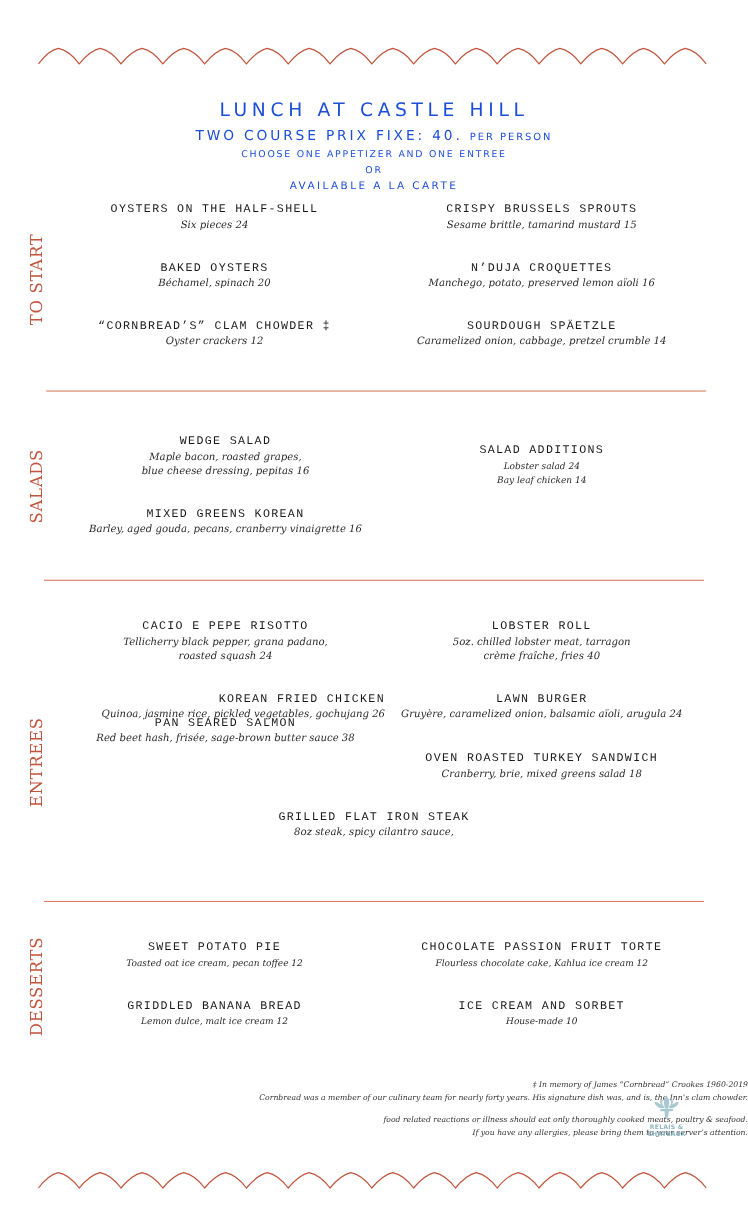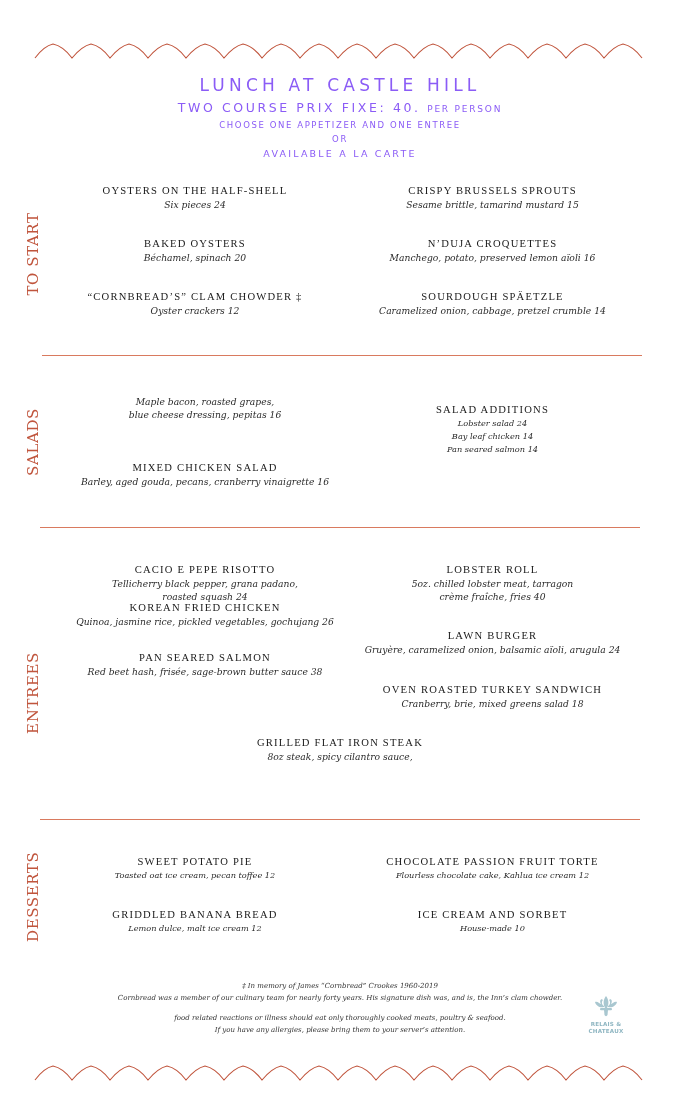--- a/index.html
+++ b/index.html
@@ -3,42 +3,42 @@
 <meta charset="utf-8">
 <style>
   * { box-sizing: border-box; margin: 0; padding: 0; }
   html, body { width: 680px; height: 1120px; background: #ffffff; overflow: hidden; }
   body { position: relative; color: #1f1f1f; }
 
   .border { position: absolute; left: 34px; width: 612px; height: 20px; }
   .border.top { top: 40px; }
   .border.bottom { top: 1062px; }
 
-  .header { position: absolute; top: 72px; left: 0; width: 680px; text-align: center;
-            font-family: "DejaVu Sans", sans-serif; color: #8b5cf6; }
+  .header { position: absolute; top: 87px; left: 0; width: 680px; text-align: center;
+            font-family: "DejaVu Sans", sans-serif; color: #1d4ed8; }
   .title { font-size: 17px; letter-spacing: 4.2px; font-weight: normal; line-height: 26px; }
   .subtitle { font-size: 12.5px; letter-spacing: 2.6px; line-height: 18px; margin-top: 1px; }
   .subtitle .small { font-size: 9px; letter-spacing: 1.8px; }
   .hl { font-size: 8.5px; letter-spacing: 1.6px; line-height: 14px; }
 
   .section-label { position: absolute; font-family: "DejaVu Serif", serif; color: #c0553d;
                    font-size: 15px; letter-spacing: 0.6px; transform: rotate(-90deg);
                    transform-origin: center center; white-space: nowrap; text-align: center;
                    font-weight: normal; }
 
   .rule { position: absolute; height: 1px; background: #d97a5f; }
 
   .item { position: absolute; text-align: center; }
-  .item .name { font-family: Liberation Serif, serif; font-size: 10.6px; letter-spacing: 1.2px;
+  .item .name { font-family: Liberation Mono, monospace; font-size: 10.6px; letter-spacing: 1.2px;
                 color: #1a1a1a; line-height: 14px; white-space: nowrap; }
   .item .desc { font-family: "DejaVu Serif", serif; font-style: italic; font-size: 9.2px;
                 color: #2a2a2a; line-height: 13px; white-space: nowrap; }
   .item .desc.small { font-size: 8.2px; line-height: 13px; }
 
-  .footer { position: absolute; left: 0; width: 680px; text-align: center;
+  .footer { position: absolute; left: 0; width: 680px; text-align: right;
             font-family: "DejaVu Serif", serif; font-style: italic; font-size: 7px; color: #333; }
   .footer p { line-height: 12px; white-space: nowrap; }
 
   .logo { position: absolute; left: 585px; top: 995px; width: 42px; text-align: center; color: #8fb6c2; }
   .logo .lt { font-family: "DejaVu Sans", sans-serif; font-size: 5.6px; line-height: 6.5px;
               font-weight: bold; letter-spacing: 0.2px; }
 </style>
 </head>
 <body>
 
@@ -82,44 +82,44 @@
 <div class="item" style="left:345px; width:295px; top:290px;">
   <div class="name">SOURDOUGH SPÄETZLE</div>
   <div class="desc">Caramelized onion, cabbage, pretzel crumble 14</div>
 </div>
 
 <div class="rule" style="left:42px; width:600px; top:355px;"></div>
 
 <div class="section-label" style="left:-12px; top:433px; width:90px;">SALADS</div>
 
 <div class="item" style="left:60px; width:290px; top:395px;">
+  <div class="name">WEDGE SALAD</div>
   <div class="desc">Maple bacon, roasted grapes,</div>
   <div class="desc">blue cheese dressing, pepitas 16</div>
 </div>
 <div class="item" style="left:60px; width:290px; top:461px;">
-  <div class="name">MIXED CHICKEN SALAD</div>
+  <div class="name">MIXED GREENS KOREAN</div>
   <div class="desc">Barley, aged gouda, pecans, cranberry vinaigrette 16</div>
 </div>
 <div class="item" style="left:345px; width:295px; top:403px;">
   <div class="name">SALAD ADDITIONS</div>
   <div class="desc small">Lobster salad 24</div>
   <div class="desc small">Bay leaf chicken 14</div>
-  <div class="desc small">Pan seared salmon 14</div>
 </div>
 
 <div class="rule" style="left:40px; width:600px; top:527px;"></div>
 
 <div class="section-label" style="left:-12px; top:684px; width:90px;">ENTREES</div>
 
 <div class="item" style="left:60px; width:290px; top:563px;">
   <div class="name">CACIO E PEPE RISOTTO</div>
   <div class="desc">Tellicherry black pepper, grana padano,</div>
   <div class="desc">roasted squash 24</div>
 </div>
-<div class="item" style="left:60px; width:290px; top:601px;">
+<div class="item" style="left:60px; width:290px; top:629px;text-align:right;">
   <div class="name">KOREAN FRIED CHICKEN</div>
   <div class="desc">Quinoa, jasmine rice, pickled vegetables, gochujang 26</div>
 </div>
 <div class="item" style="left:60px; width:290px; top:651px;text-align:center;">
   <div class="name">PAN SEARED SALMON</div>
   <div class="desc">Red beet hash, frisée, sage-brown butter sauce 38</div>
 </div>
 <div class="item" style="left:345px; width:295px; top:563px;">
   <div class="name">LOBSTER ROLL</div>
   <div class="desc">5oz. chilled lobster meat, tarragon</div>

